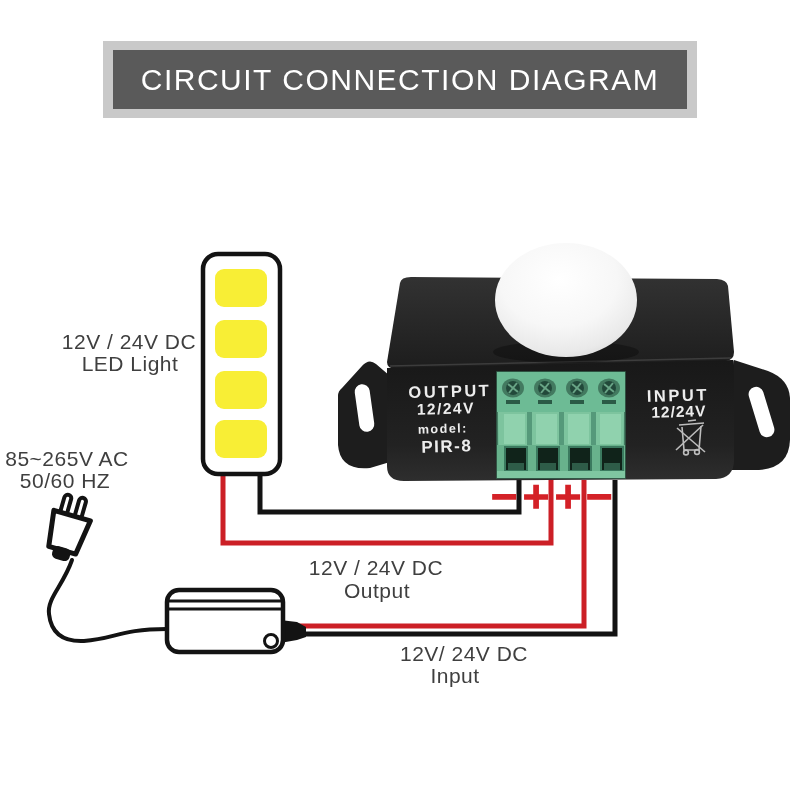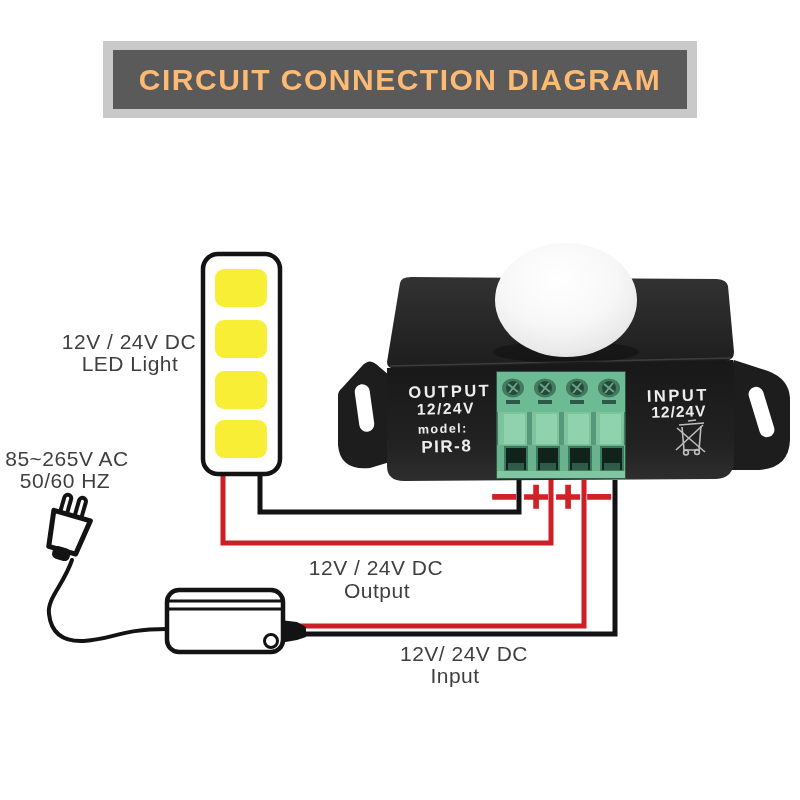--- a/index.html
+++ b/index.html
@@ -9,21 +9,21 @@
   }
   #banner-outer{
     position:absolute;left:103px;top:41px;width:594px;height:77px;
     background:#c9c9c9;box-sizing:border-box;padding:9px 10px;
   }
   #banner-inner{
     width:100%;height:100%;background:#5a5a5a;
     display:flex;align-items:center;justify-content:center;
   }
   #banner-inner span{
-    color:#fdba74;font-weight:bold;font-size:30px;letter-spacing:1.5px;
+    color:#ffffff;font-weight:normal;font-size:30px;letter-spacing:1.5px;
     white-space:nowrap;
   }
   #diagram-svg{position:absolute;left:0;top:0;}
   .lbl{
     fill:#3f3f3f;font-size:21px;letter-spacing:0.5px;
     font-family:"Liberation Sans", sans-serif;
   }
   .devtxt{fill:#ededed;font-weight:bold;font-family:"Liberation Sans", sans-serif;}
   .pol{
     font-weight:bold;font-size:36px;font-family:"DejaVu Sans", sans-serif;

